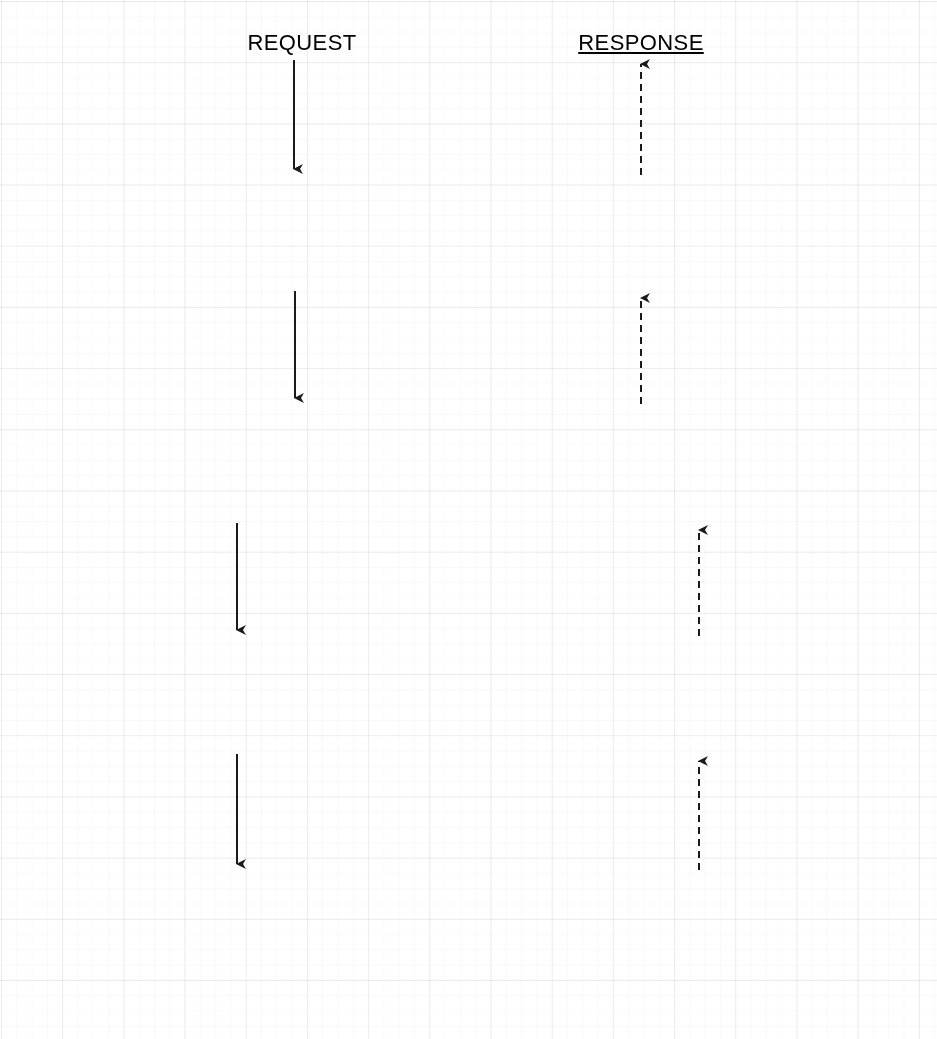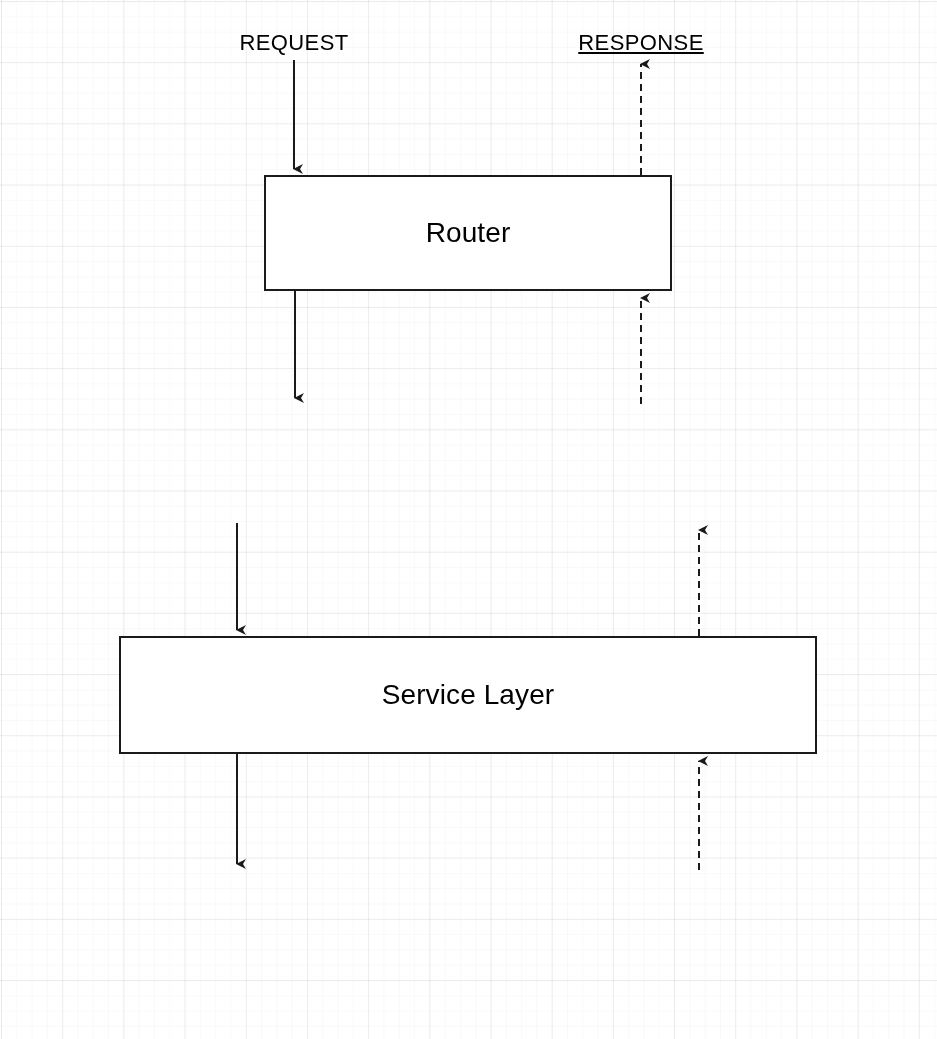--- a/index.html
+++ b/index.html
@@ -87,23 +87,21 @@
 
     <line x1="237" y1="523" x2="237" y2="630" stroke="#1a1a1a" stroke-width="2" marker-end="url(#arrow-down)"></line>
 
     <line x1="699" y1="636" x2="699" y2="530" stroke="#1a1a1a" stroke-width="2" stroke-dasharray="7 5" marker-end="url(#arrow-up)"></line>
 
     <line x1="237" y1="754" x2="237" y2="864" stroke="#1a1a1a" stroke-width="2" marker-end="url(#arrow-down)"></line>
 
     <line x1="699" y1="870" x2="699" y2="761" stroke="#1a1a1a" stroke-width="2" stroke-dasharray="7 5" marker-end="url(#arrow-up)"></line>
   </svg>
 
-  <div class="edge-label" style="left:294px; top:30px;">REQUEST</div>
+  <div class="edge-label" style="left:302px; top:30px;">REQUEST</div>
 
   <div class="edge-label" style="left:641px; top:30px;text-decoration:underline;">RESPONSE</div>
 
-  <div class="node" style="left:264px; top:175px; width:408px; height:116px;">Router</div>
 
 
-  <div class="node" style="left:119px; top:636px; width:698px; height:118px;">Service Layer</div>
 
 
 </div>
 
 </body></html>

